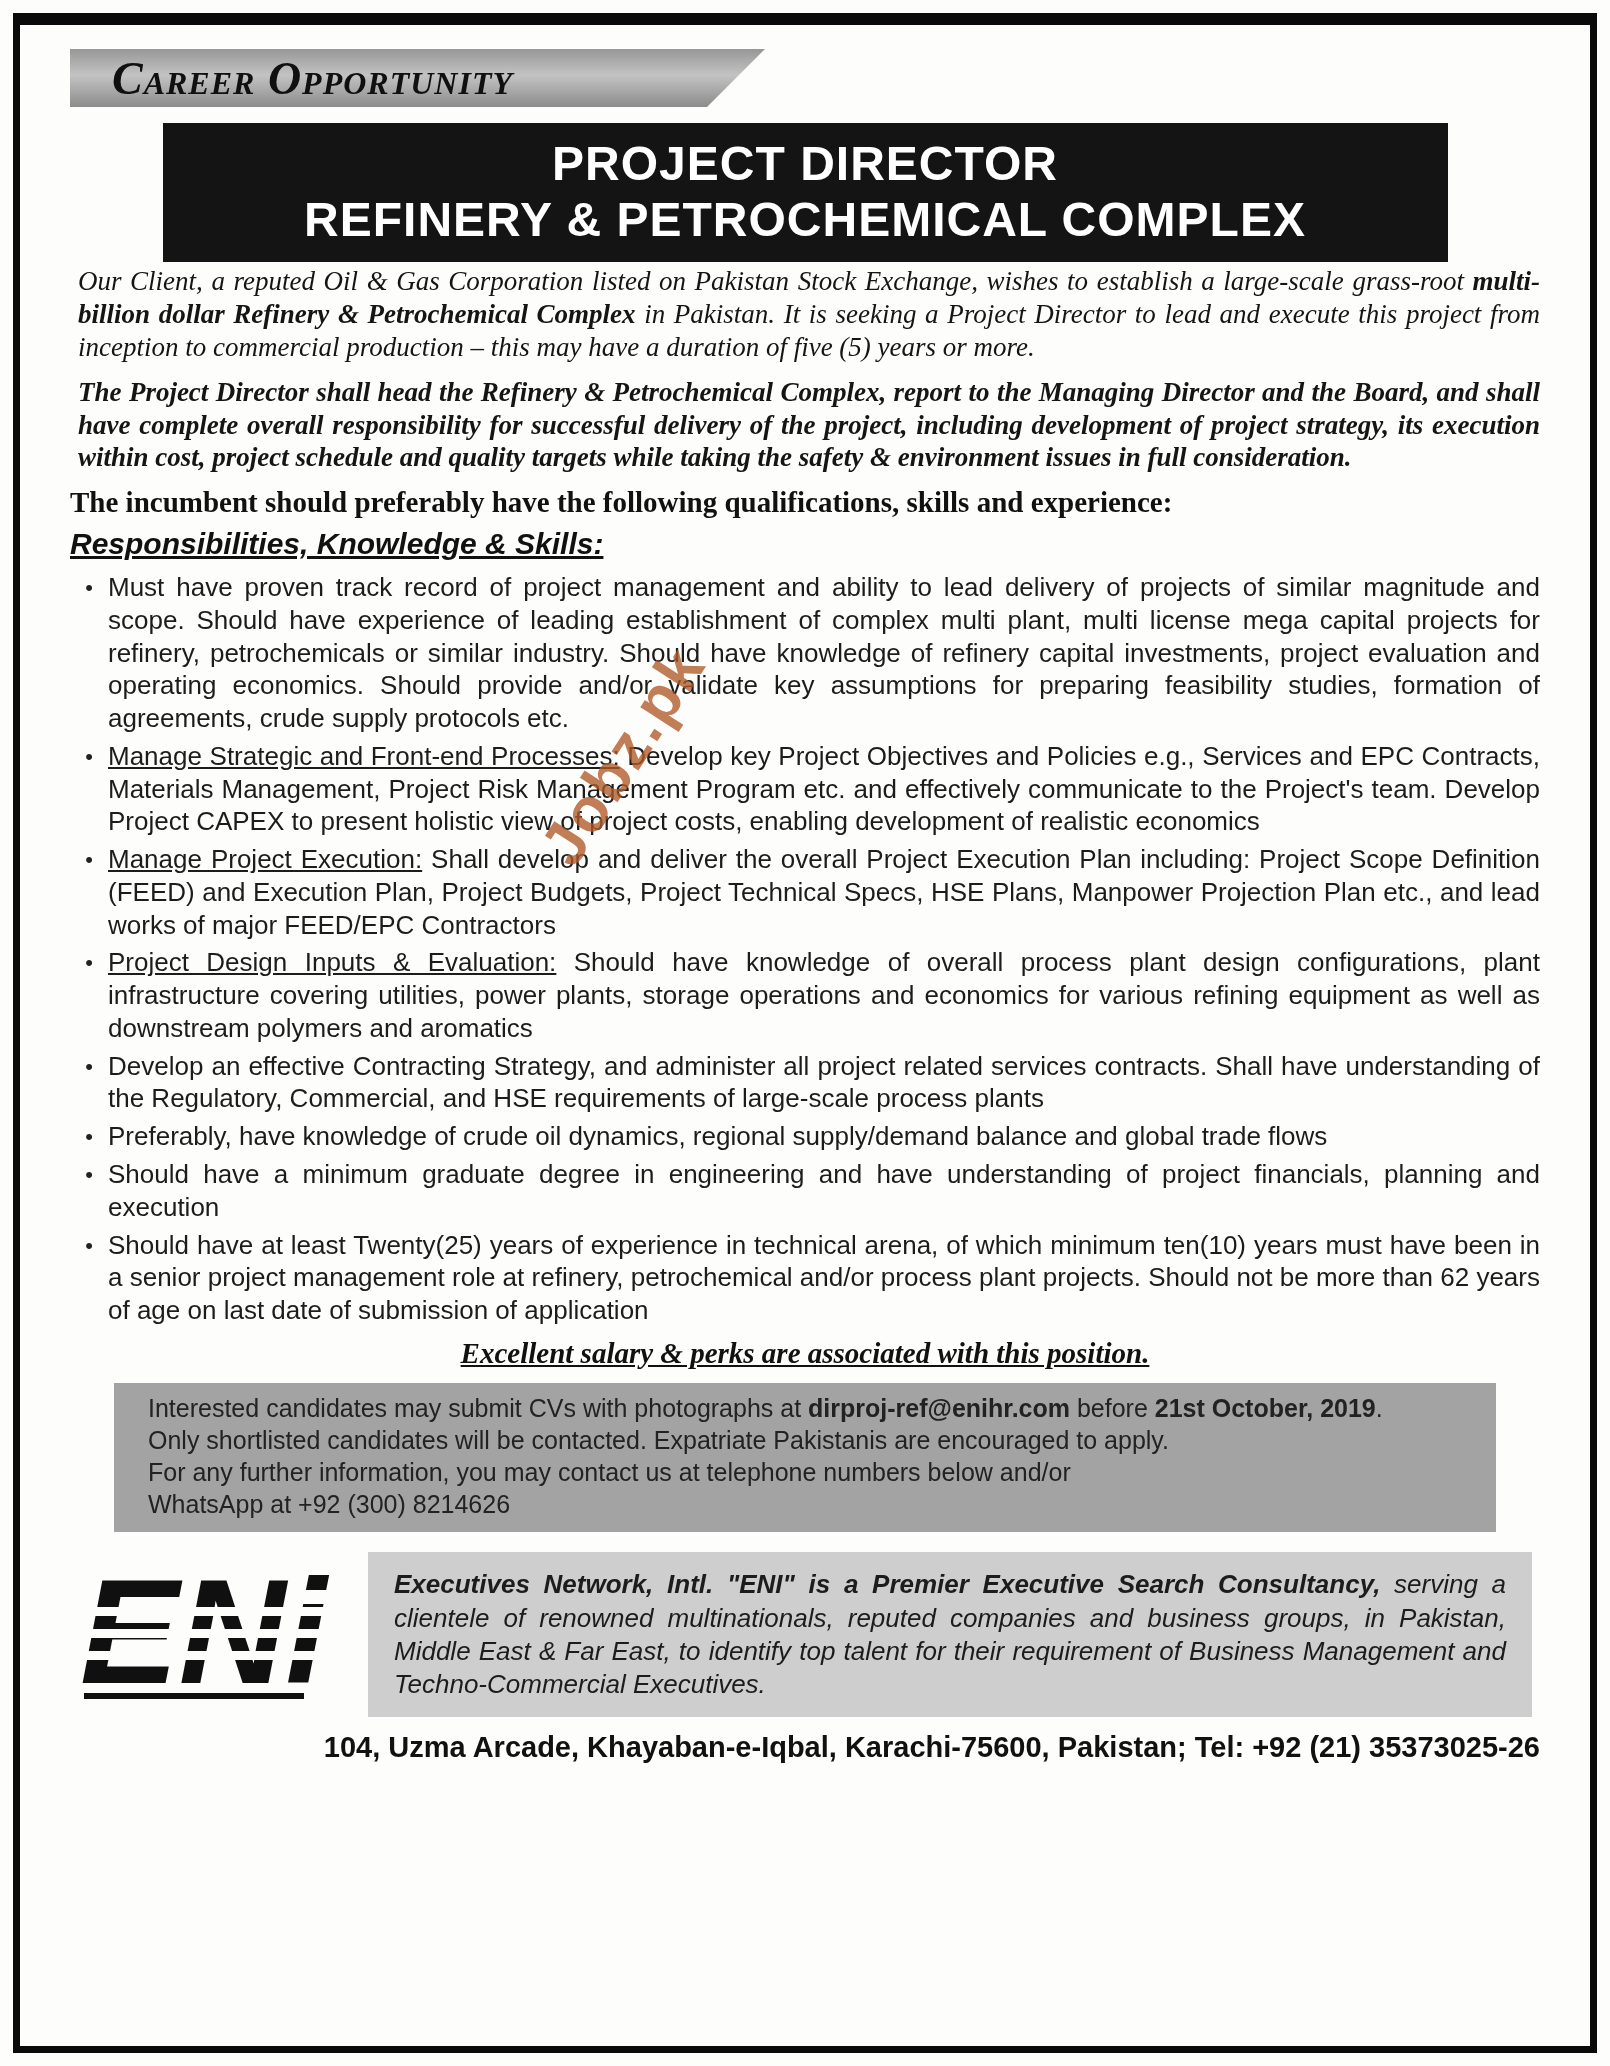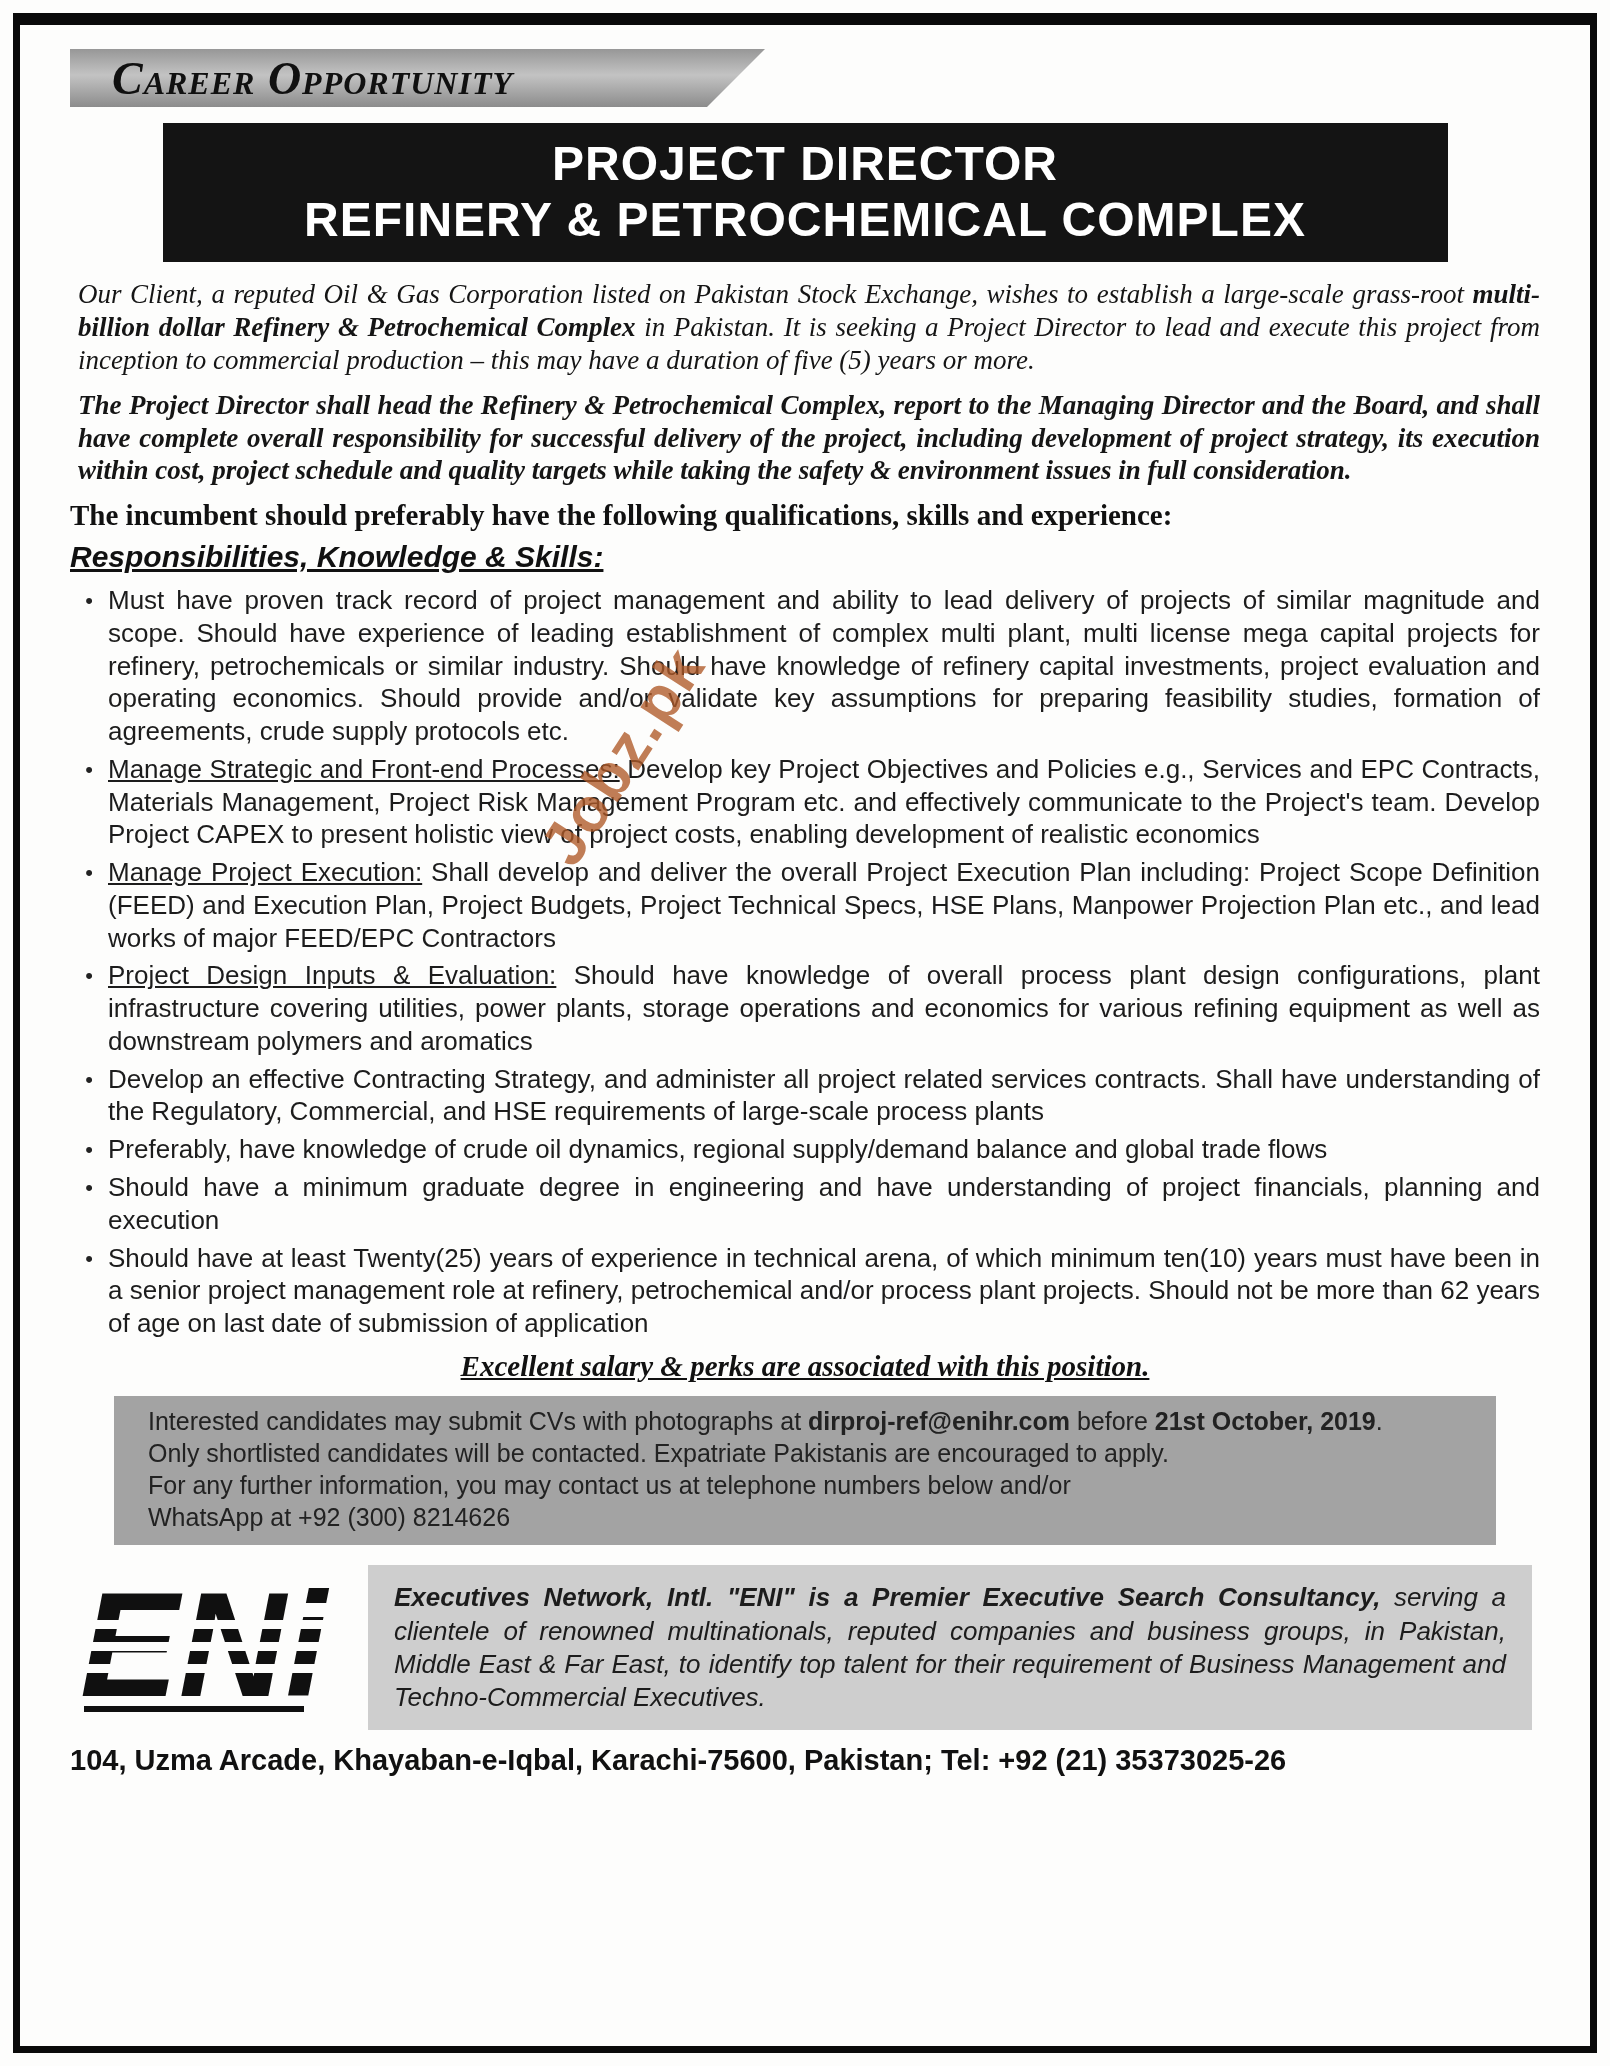--- a/index.html
+++ b/index.html
@@ -22,21 +22,21 @@
     clip-path:polygon(0 0,100% 0,calc(100% - 58px) 100%,0 100%);
     display:flex; align-items:center; padding-left:42px;
   }
   .banner-text {
     font-family:"Liberation Serif", serif; font-style:italic; font-weight:bold;
     font-variant:small-caps; font-size:46px; color:#101010; letter-spacing:1px;
   }
 
   
   .title-box {
-    width:1285px; margin:0 auto 16px auto; background:#141414; color:#fff;
+    width:1285px; margin:0 auto 3px auto; background:#141414; color:#fff;
     text-align:center; padding:13px 8px 15px 8px;
   }
   .title-line { font-size:48px; font-weight:bold; letter-spacing:1px; line-height:1.16; }
 
   
   .serif-para {
     font-family:"Liberation Serif", serif; font-style:italic; font-size:27px;
     line-height:1.215; text-align:justify; margin-bottom:12px; color:#151515;margin-left:8px;
   }
   .serif-para .b { font-weight:bold; }
@@ -74,21 +74,21 @@
 
   
   .eni-row { display:flex; align-items:center; gap:38px; margin:20px 8px 0 8px; }
   .eni-logo { flex:0 0 252px; height:160px; display:flex; align-items:center; justify-content:center; }
   .eni-desc {
     flex:1; background:#cecece; padding:16px 26px; font-style:italic;
     font-size:26px; line-height:1.28; text-align:justify; color:#1c1c1c;
   }
   .eni-desc .lead { font-weight:bold; }
 
-  .footer-line { text-align:left; font-weight:bold; font-size:29px; margin-top:14px; color:#111; }
+  .footer-line { text-align:right; font-weight:bold; font-size:29px; margin-top:14px; color:#111; }
 
   
   .watermark {
     position:absolute; left:500px; top:720px; z-index:9; pointer-events:none;
     transform:rotate(-57deg); font-size:62px; font-weight:bold;
     color:#b05a28; opacity:.78; letter-spacing:2px;
   }
 </style>
 </head>
 <body>

